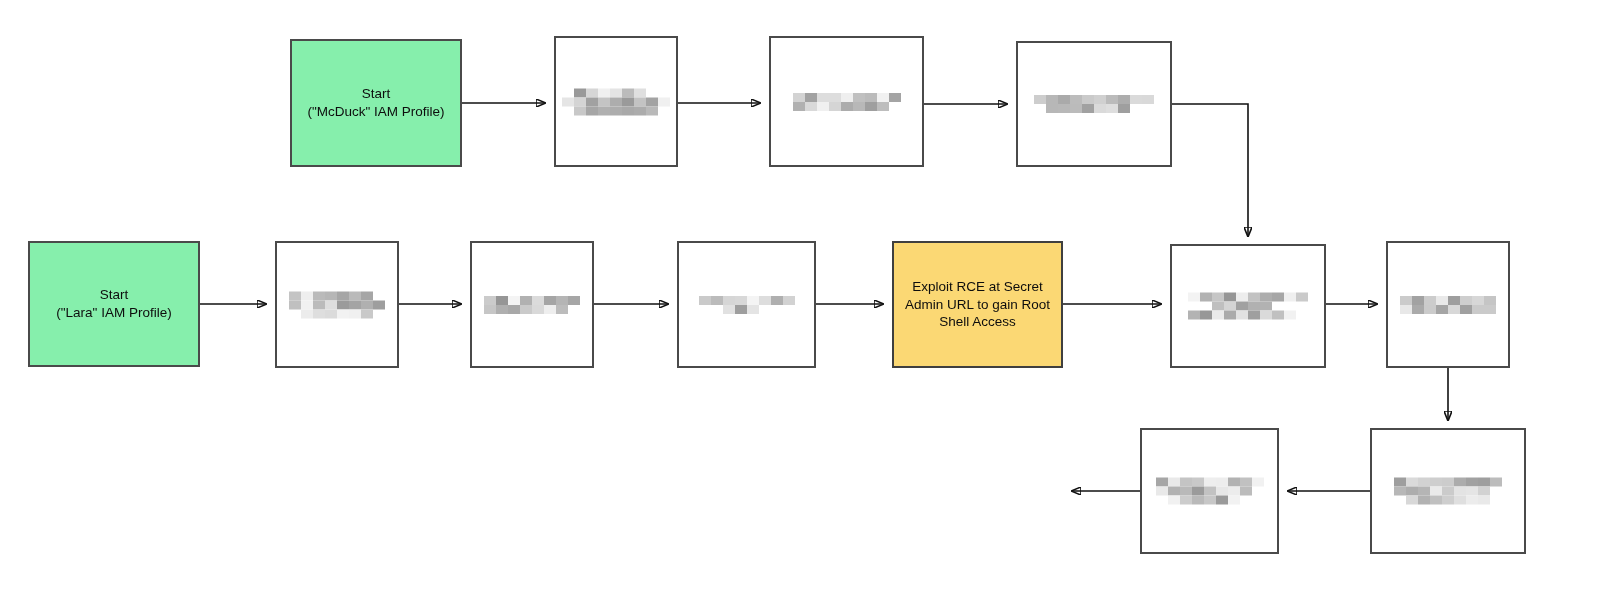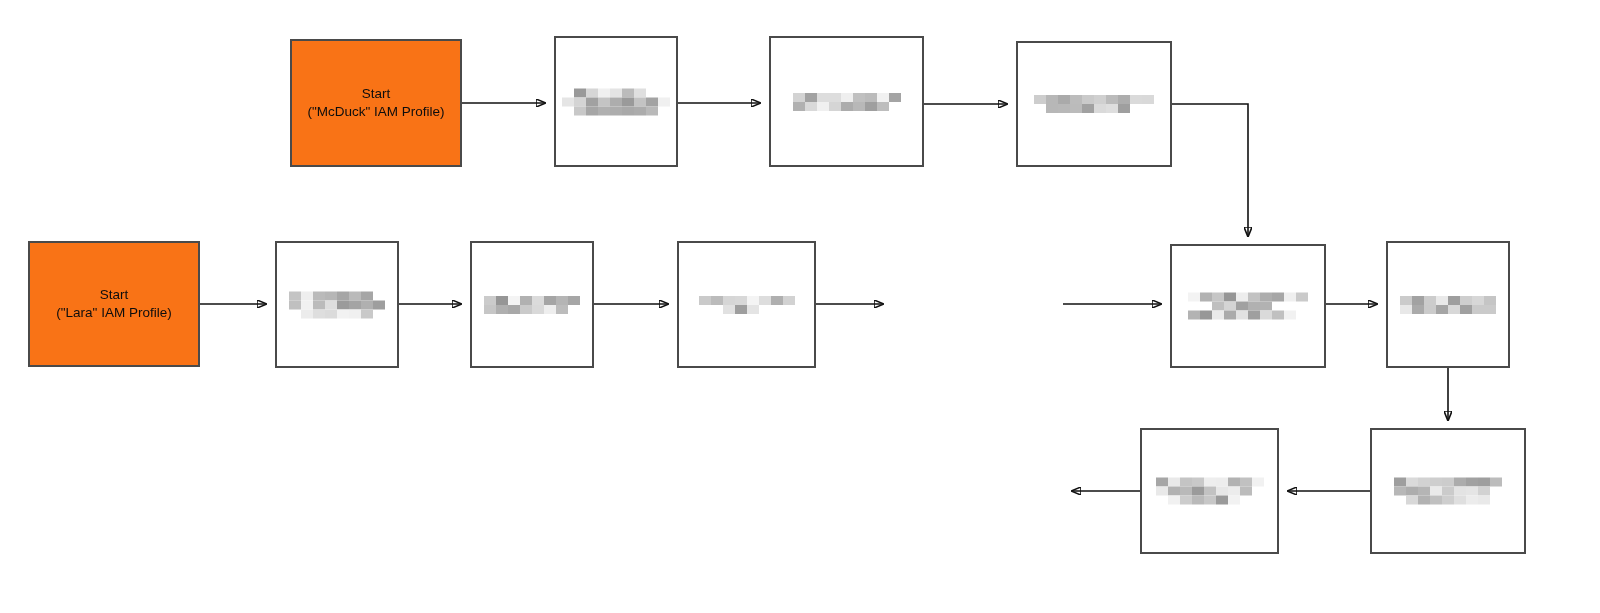--- a/index.html
+++ b/index.html
@@ -26,21 +26,21 @@
     align-items: center;
     justify-content: center;
     text-align: center;
     font-size: 13.5px;
     line-height: 1.33;
     color: #0d0d0d;
     padding: 4px 6px;
     white-space: pre-line;
   }
   .node.start {
-    background: #f97316;
+    background: #86efac;
     border-color: #4a4a4a;
   }
   .node.exploit {
     background: #FBD874;
     border-color: #3f3f3f;
   }
   .node.goal {
     background: #56BCA8;
     border-color: #222222;
   }
@@ -129,17 +129,18 @@
 <div class="node start" style="left: 290px; top: 39px; width: 172px; height: 128px;"><span>Start
 ("McDuck" IAM Profile)</span></div>
     <div class="node redacted" style="left: 554px; top: 36px; width: 124px; height: 131px;"><span class="redact" style="grid-template-columns: repeat(9, 12px);"><i style="background: transparent;"></i><i style="background: rgb(153, 153, 153);"></i><i style="background: rgb(214, 214, 214);"></i><i style="background: rgb(240, 240, 240);"></i><i style="background: rgb(228, 228, 228);"></i><i style="background: rgb(187, 187, 187);"></i><i style="background: rgb(223, 223, 223);"></i><i style="background: transparent;"></i><i style="background: transparent;"></i><i style="background: rgb(229, 229, 229);"></i><i style="background: rgb(212, 212, 212);"></i><i style="background: rgb(161, 161, 161);"></i><i style="background: rgb(196, 196, 196);"></i><i style="background: rgb(173, 173, 173);"></i><i style="background: rgb(154, 154, 154);"></i><i style="background: rgb(195, 195, 195);"></i><i style="background: rgb(163, 163, 163);"></i><i style="background: rgb(240, 240, 240);"></i><i style="background: transparent;"></i><i style="background: rgb(200, 200, 200);"></i><i style="background: rgb(166, 166, 166);"></i><i style="background: rgb(176, 176, 176);"></i><i style="background: rgb(173, 173, 173);"></i><i style="background: rgb(169, 169, 169);"></i><i style="background: rgb(172, 172, 172);"></i><i style="background: rgb(185, 185, 185);"></i><i style="background: transparent;"></i></span></div>
     <div class="node redacted" style="left: 769px; top: 36px; width: 155px; height: 131px;"><span class="redact" style="grid-template-columns: repeat(9, 12px);"><i style="background: rgb(211, 211, 211);"></i><i style="background: rgb(162, 162, 162);"></i><i style="background: rgb(221, 221, 221);"></i><i style="background: rgb(221, 221, 221);"></i><i style="background: rgb(239, 239, 239);"></i><i style="background: rgb(192, 192, 192);"></i><i style="background: rgb(187, 187, 187);"></i><i style="background: rgb(241, 241, 241);"></i><i style="background: rgb(164, 164, 164);"></i><i style="background: rgb(177, 177, 177);"></i><i style="background: rgb(217, 217, 217);"></i><i style="background: rgb(240, 240, 240);"></i><i style="background: rgb(213, 213, 213);"></i><i style="background: rgb(172, 172, 172);"></i><i style="background: rgb(184, 184, 184);"></i><i style="background: rgb(159, 159, 159);"></i><i style="background: rgb(189, 189, 189);"></i><i style="background: transparent;"></i></span></div>
     <div class="node redacted" style="left: 1016px; top: 41px; width: 156px; height: 126px;"><span class="redact" style="grid-template-columns: repeat(10, 12px);"><i style="background: rgb(205, 205, 205);"></i><i style="background: rgb(183, 183, 183);"></i><i style="background: rgb(170, 170, 170);"></i><i style="background: rgb(188, 188, 188);"></i><i style="background: rgb(202, 202, 202);"></i><i style="background: rgb(208, 208, 208);"></i><i style="background: rgb(187, 187, 187);"></i><i style="background: rgb(173, 173, 173);"></i><i style="background: rgb(218, 218, 218);"></i><i style="background: rgb(217, 217, 217);"></i><i style="background: transparent;"></i><i style="background: rgb(183, 183, 183);"></i><i style="background: rgb(184, 184, 184);"></i><i style="background: rgb(187, 187, 187);"></i><i style="background: rgb(161, 161, 161);"></i><i style="background: rgb(218, 218, 218);"></i><i style="background: rgb(222, 222, 222);"></i><i style="background: rgb(159, 159, 159);"></i><i style="background: transparent;"></i><i style="background: transparent;"></i></span></div>
     <div class="node start" style="left: 28px; top: 241px; width: 172px; height: 126px;"><span>Start
 ("Lara" IAM Profile)</span></div>
     <div class="node redacted" style="left: 275px; top: 241px; width: 124px; height: 127px;"><span class="redact" style="grid-template-columns: repeat(8, 12px);"><i style="background: rgb(196, 196, 196);"></i><i style="background: rgb(238, 238, 238);"></i><i style="background: rgb(186, 186, 186);"></i><i style="background: rgb(182, 182, 182);"></i><i style="background: rgb(166, 166, 166);"></i><i style="background: rgb(186, 186, 186);"></i><i style="background: rgb(166, 166, 166);"></i><i style="background: transparent;"></i><i style="background: rgb(192, 192, 192);"></i><i style="background: rgb(241, 241, 241);"></i><i style="background: rgb(187, 187, 187);"></i><i style="background: rgb(222, 222, 222);"></i><i style="background: rgb(155, 155, 155);"></i><i style="background: rgb(164, 164, 164);"></i><i style="background: rgb(176, 176, 176);"></i><i style="background: rgb(158, 158, 158);"></i><i style="background: transparent;"></i><i style="background: rgb(236, 236, 236);"></i><i style="background: rgb(222, 222, 222);"></i><i style="background: rgb(219, 219, 219);"></i><i style="background: rgb(242, 242, 242);"></i><i style="background: rgb(240, 240, 240);"></i><i style="background: rgb(201, 201, 201);"></i><i style="background: transparent;"></i></span></div>
     <div class="node redacted" style="left: 470px; top: 241px; width: 124px; height: 127px;"><span class="redact" style="grid-template-columns: repeat(8, 12px);"><i style="background: rgb(203, 203, 203);"></i><i style="background: rgb(150, 150, 150);"></i><i style="background: rgb(244, 244, 244);"></i><i style="background: rgb(177, 177, 177);"></i><i style="background: rgb(219, 219, 219);"></i><i style="background: rgb(165, 165, 165);"></i><i style="background: rgb(181, 181, 181);"></i><i style="background: rgb(166, 166, 166);"></i><i style="background: rgb(198, 198, 198);"></i><i style="background: rgb(175, 175, 175);"></i><i style="background: rgb(168, 168, 168);"></i><i style="background: rgb(202, 202, 202);"></i><i style="background: rgb(217, 217, 217);"></i><i style="background: rgb(238, 238, 238);"></i><i style="background: rgb(188, 188, 188);"></i><i style="background: transparent;"></i></span></div>
     <div class="node redacted" style="left: 677px; top: 241px; width: 139px; height: 127px;"><span class="redact" style="grid-template-columns: repeat(8, 12px);"><i style="background: rgb(202, 202, 202);"></i><i style="background: rgb(187, 187, 187);"></i><i style="background: rgb(214, 214, 214);"></i><i style="background: rgb(216, 216, 216);"></i><i style="background: rgb(244, 244, 244);"></i><i style="background: rgb(221, 221, 221);"></i><i style="background: rgb(175, 175, 175);"></i><i style="background: rgb(210, 210, 210);"></i><i style="background: transparent;"></i><i style="background: transparent;"></i><i style="background: rgb(225, 225, 225);"></i><i style="background: rgb(158, 158, 158);"></i><i style="background: rgb(228, 228, 228);"></i><i style="background: transparent;"></i><i style="background: transparent;"></i><i style="background: transparent;"></i></span></div>
+    <div class="node exploit" style="left: 892px; top: 241px; width: 171px; height: 127px;"><span>Exploit RCE at Secret Admin URL to gain Root Shell Access</span></div>
     <div class="node redacted" style="left: 1170px; top: 244px; width: 156px; height: 124px;"><span class="redact" style="grid-template-columns: repeat(10, 12px);"><i style="background: rgb(243, 243, 243);"></i><i style="background: rgb(178, 178, 178);"></i><i style="background: rgb(198, 198, 198);"></i><i style="background: rgb(150, 150, 150);"></i><i style="background: rgb(237, 237, 237);"></i><i style="background: rgb(194, 194, 194);"></i><i style="background: rgb(173, 173, 173);"></i><i style="background: rgb(166, 166, 166);"></i><i style="background: rgb(239, 239, 239);"></i><i style="background: rgb(202, 202, 202);"></i><i style="background: transparent;"></i><i style="background: transparent;"></i><i style="background: rgb(191, 191, 191);"></i><i style="background: rgb(212, 212, 212);"></i><i style="background: rgb(161, 161, 161);"></i><i style="background: rgb(177, 177, 177);"></i><i style="background: rgb(178, 178, 178);"></i><i style="background: transparent;"></i><i style="background: transparent;"></i><i style="background: transparent;"></i><i style="background: rgb(179, 179, 179);"></i><i style="background: rgb(151, 151, 151);"></i><i style="background: rgb(234, 234, 234);"></i><i style="background: rgb(170, 170, 170);"></i><i style="background: rgb(225, 225, 225);"></i><i style="background: rgb(159, 159, 159);"></i><i style="background: rgb(218, 218, 218);"></i><i style="background: rgb(192, 192, 192);"></i><i style="background: rgb(241, 241, 241);"></i><i style="background: transparent;"></i></span></div>
     <div class="node redacted" style="left: 1386px; top: 241px; width: 124px; height: 127px;"><span class="redact" style="grid-template-columns: repeat(8, 12px);"><i style="background: rgb(203, 203, 203);"></i><i style="background: rgb(162, 162, 162);"></i><i style="background: rgb(204, 204, 204);"></i><i style="background: rgb(233, 233, 233);"></i><i style="background: rgb(158, 158, 158);"></i><i style="background: rgb(206, 206, 206);"></i><i style="background: rgb(215, 215, 215);"></i><i style="background: rgb(197, 197, 197);"></i><i style="background: rgb(232, 232, 232);"></i><i style="background: rgb(170, 170, 170);"></i><i style="background: rgb(203, 203, 203);"></i><i style="background: rgb(165, 165, 165);"></i><i style="background: rgb(216, 216, 216);"></i><i style="background: rgb(160, 160, 160);"></i><i style="background: rgb(202, 202, 202);"></i><i style="background: rgb(202, 202, 202);"></i></span></div>
     <div class="node redacted" style="left: 1370px; top: 428px; width: 156px; height: 126px;"><span class="redact" style="grid-template-columns: repeat(9, 12px);"><i style="background: rgb(158, 158, 158);"></i><i style="background: rgb(218, 218, 218);"></i><i style="background: rgb(210, 210, 210);"></i><i style="background: rgb(206, 206, 206);"></i><i style="background: rgb(204, 204, 204);"></i><i style="background: rgb(172, 172, 172);"></i><i style="background: rgb(161, 161, 161);"></i><i style="background: rgb(158, 158, 158);"></i><i style="background: rgb(188, 188, 188);"></i><i style="background: rgb(183, 183, 183);"></i><i style="background: rgb(173, 173, 173);"></i><i style="background: rgb(181, 181, 181);"></i><i style="background: rgb(234, 234, 234);"></i><i style="background: rgb(203, 203, 203);"></i><i style="background: rgb(227, 227, 227);"></i><i style="background: rgb(229, 229, 229);"></i><i style="background: rgb(210, 210, 210);"></i><i style="background: transparent;"></i><i style="background: transparent;"></i><i style="background: rgb(216, 216, 216);"></i><i style="background: rgb(178, 178, 178);"></i><i style="background: rgb(192, 192, 192);"></i><i style="background: rgb(206, 206, 206);"></i><i style="background: rgb(223, 223, 223);"></i><i style="background: rgb(236, 236, 236);"></i><i style="background: rgb(233, 233, 233);"></i><i style="background: transparent;"></i></span></div>
     <div class="node redacted" style="left: 1140px; top: 428px; width: 139px; height: 126px;"><span class="redact" style="grid-template-columns: repeat(9, 12px);"><i style="background: rgb(166, 166, 166);"></i><i style="background: rgb(233, 233, 233);"></i><i style="background: rgb(196, 196, 196);"></i><i style="background: rgb(201, 201, 201);"></i><i style="background: rgb(238, 238, 238);"></i><i style="background: rgb(237, 237, 237);"></i><i style="background: rgb(178, 178, 178);"></i><i style="background: rgb(193, 193, 193);"></i><i style="background: rgb(241, 241, 241);"></i><i style="background: rgb(233, 233, 233);"></i><i style="background: rgb(178, 178, 178);"></i><i style="background: rgb(185, 185, 185);"></i><i style="background: rgb(155, 155, 155);"></i><i style="background: rgb(194, 194, 194);"></i><i style="background: rgb(231, 231, 231);"></i><i style="background: rgb(236, 236, 236);"></i><i style="background: rgb(188, 188, 188);"></i><i style="background: transparent;"></i><i style="background: transparent;"></i><i style="background: rgb(241, 241, 241);"></i><i style="background: rgb(204, 204, 204);"></i><i style="background: rgb(185, 185, 185);"></i><i style="background: rgb(199, 199, 199);"></i><i style="background: rgb(154, 154, 154);"></i><i style="background: rgb(242, 242, 242);"></i><i style="background: transparent;"></i><i style="background: transparent;"></i></span></div>
   </div>
 
 </body></html>

